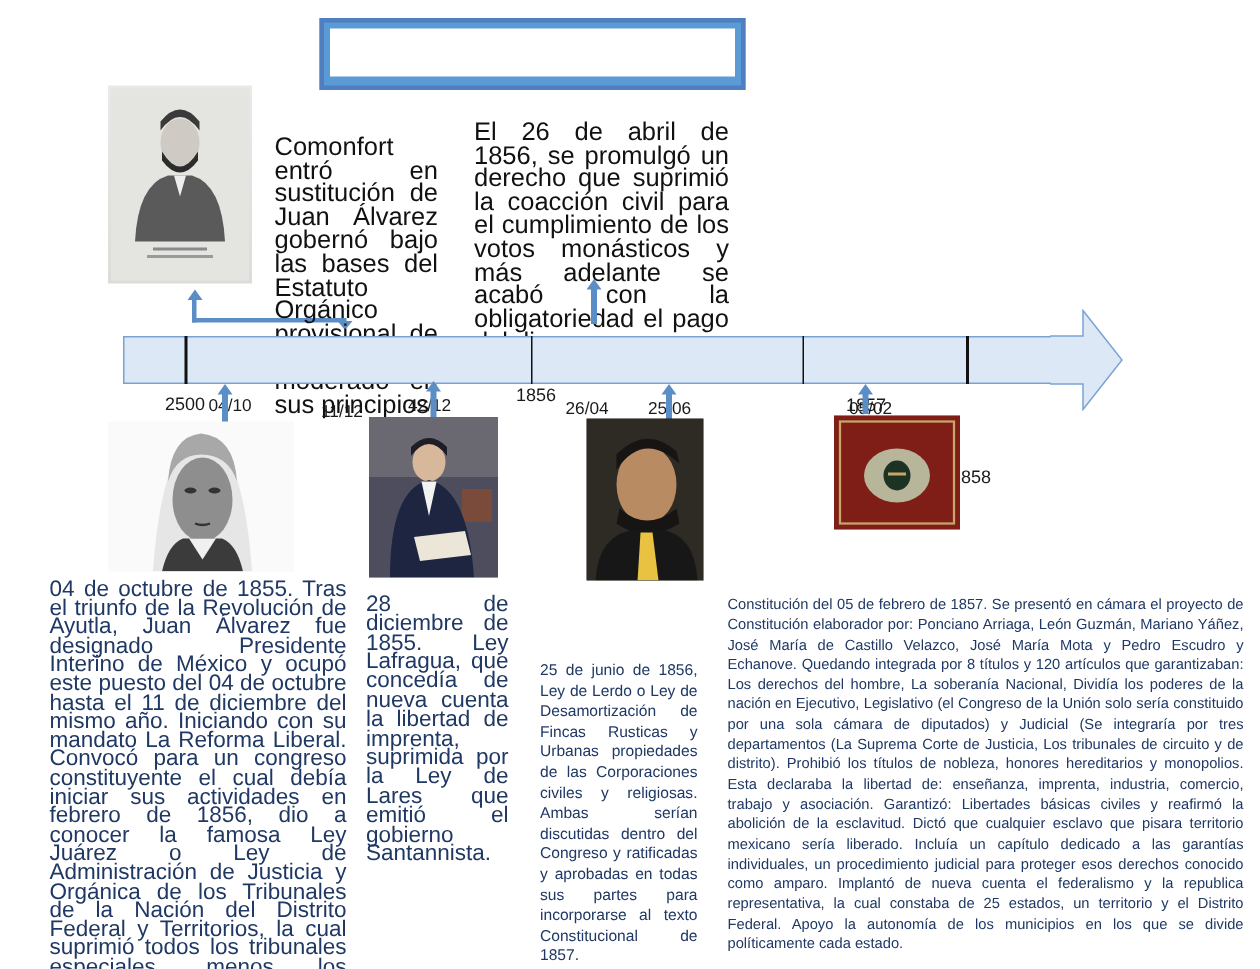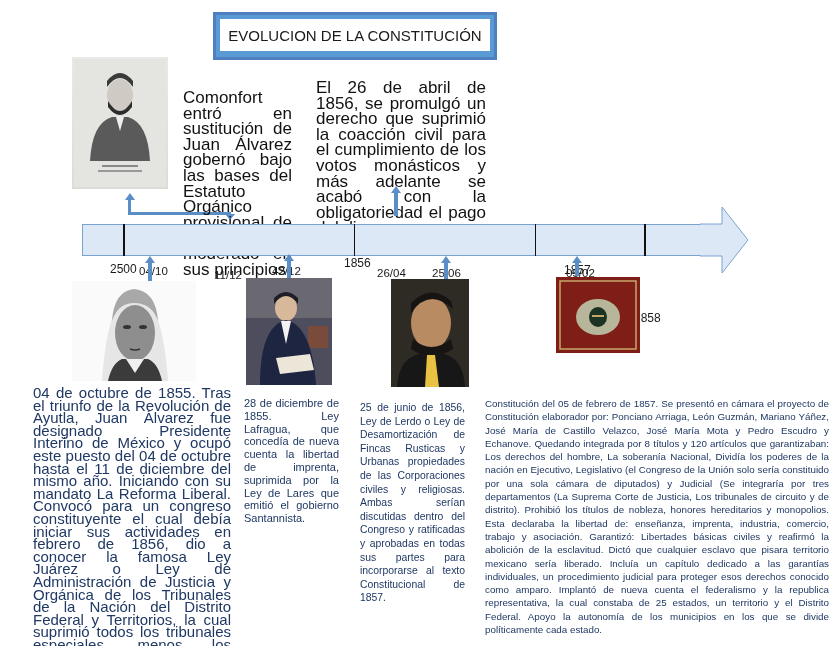--- a/index.html
+++ b/index.html
@@ -19,21 +19,21 @@
     font-size:15px; line-height:17px; color:#1a1a1a; text-align:center;
   }
   
   .txt-top {
     font-size:17px; line-height:15.6px; text-align:justify; color:#111;
   }
   
   .txt-bot {
     font-size:15px; line-height:12.6px; text-align:justify; color:#1f3864;
   }
-  .txt-bot.alt { color:#1f3864; font-size:10.4px; line-height:13.6px; }
+  .txt-bot.alt { color:#1f3864; font-size:10.4px; line-height:13.6px;margin-top:40px; }
   
   .timeline-body {
     left:82px; top:224px; width:640px; height:32px;
     background:#dce8f6; border:1px solid #7aa3d4; box-sizing:border-box;
   }
   .date-lbl { font-size:11.5px; color:#1a1a1a;margin-top:32px; }
   .year-lbl { font-size:12px; color:#1a1a1a; }
   .tick { width:2px; background:#111; }
   .arrow-head {
     width:0; height:0; border-left:5px solid transparent; border-right:5px solid transparent;
@@ -43,21 +43,20 @@
     width:0; height:0; border-left:5px solid transparent; border-right:5px solid transparent;
     border-top:6px solid #5b8ec7;
   }
   .portrait { overflow:hidden; }
 </style>
 </head>
 <body>
 
 <div class="abs title-box">
   <div class="title-inner">
-    <div>EVOLUCION DE LA CONSTITUCIÓN</div>
   </div>
 </div>
 
 <div class="abs portrait" style="left:72px; top:57px; width:96px; height:132px; background:linear-gradient(180deg,#e9e9e7 0%,#dcdcd8 100%);">
   <svg width="96" height="132" viewBox="0 0 96 132">
     <rect x="2" y="2" width="92" height="128" fill="#e4e4e0"></rect>
     <ellipse cx="48" cy="38" rx="13" ry="16" fill="#cfcac4"></ellipse>
     <path d="M35 30 Q48 12 61 30 L61 24 Q48 8 35 24 Z" fill="#3a3a3a"></path>
     <path d="M36 44 Q48 64 60 44 L60 50 Q48 66 36 50 Z" fill="#2c2c2c"></path>
     <path d="M18 104 Q20 66 40 60 L56 60 Q76 66 78 104 Z" fill="#5a5a5a"></path>
@@ -156,17 +155,17 @@
     <rect width="84" height="76" fill="#7e1e16"></rect>
     <rect x="4" y="4" width="76" height="68" fill="none" stroke="#c8a66a" stroke-width="1.5"></rect>
     <ellipse cx="42" cy="40" rx="22" ry="18" fill="#b7b59a"></ellipse>
     <ellipse cx="42" cy="40" rx="9" ry="10" fill="#1c3324"></ellipse>
     <rect x="36" y="38" width="12" height="2" fill="#c8a66a"></rect>
   </svg>
 </div>
 
 <div class="abs txt-bot" style="left:33px; top:387px; width:198px;">04 de octubre de 1855. Tras el triunfo de la Revolución de Ayutla, Juan Álvarez fue designado Presidente Interino de México y ocupó este puesto del 04 de octubre hasta el 11 de diciembre del mismo año. Iniciando con su mandato La Reforma Liberal. Convocó para un congreso constituyente el cual debía iniciar sus actividades en febrero de 1856, dio a conocer la famosa Ley Juárez o Ley de Administración de Justicia y Orgánica de los Tribunales de la Nación del Distrito Federal y Territorios, la cual suprimió todos los tribunales especiales, menos los eclesiásticos y militares. Esta postura radical del Gobierno de Álvarez no agradó a los que vieron en las reformas una amenaza a sus intereses, presionándolo y obligándolo a renunciar, fue sustituido por Ignacio Comonfort.</div>
 
-<div class="abs txt-bot" style="left:244px; top:397px; width:95px; font-size:11px; line-height:12.8px;">28 de diciembre de 1855. Ley Lafragua, que concedía de nueva cuenta la libertad de imprenta, suprimida por la Ley de Lares que emitió el gobierno Santannista.</div>
+<div class="abs txt-bot" style="left:244px; top:397px; width:95px; font-size:15px; line-height:12.8px;">28 de diciembre de 1855. Ley Lafragua, que concedía de nueva cuenta la libertad de imprenta, suprimida por la Ley de Lares que emitió el gobierno Santannista.</div>
 
 <div class="abs txt-bot alt" style="left:360px; top:401px; width:105px;">25 de junio de 1856, Ley de Lerdo o Ley de Desamortización de Fincas Rusticas y Urbanas propiedades de las Corporaciones civiles y religiosas. Ambas serían discutidas dentro del Congreso y ratificadas y aprobadas en todas sus partes para incorporarse al texto Constitucional de 1857.</div>
 
 <div class="abs txt-bot" style="left:485px; top:397px; width:344px; font-size:9.8px; line-height:13.3px;">Constitución del 05 de febrero de 1857. Se presentó en cámara el proyecto de Constitución elaborador por: Ponciano Arriaga, León Guzmán, Mariano Yáñez, José María de Castillo Velazco, José María Mota y Pedro Escudro y Echanove. Quedando integrada por 8 títulos y 120 artículos que garantizaban: Los derechos del hombre, La soberanía Nacional, Dividía los poderes de la nación en Ejecutivo, Legislativo (el Congreso de la Unión solo sería constituido por una sola cámara de diputados) y Judicial (Se integraría por tres departamentos (La Suprema Corte de Justicia, Los tribunales de circuito y de distrito). Prohibió los títulos de nobleza, honores hereditarios y monopolios. Esta declaraba la libertad de:  enseñanza, imprenta, industria, comercio, trabajo y asociación. Garantizó: Libertades básicas civiles y reafirmó la abolición de la esclavitud. Dictó que cualquier esclavo que pisara territorio mexicano sería liberado. Incluía un capítulo dedicado a las garantías individuales, un procedimiento judicial para proteger esos derechos conocido como amparo. Implantó de nueva cuenta el federalismo y la republica representativa, la cual constaba de 25 estados, un territorio y el Distrito Federal. Apoyo la autonomía de los municipios en los que se divide políticamente cada estado.</div>
 
 </body></html>

